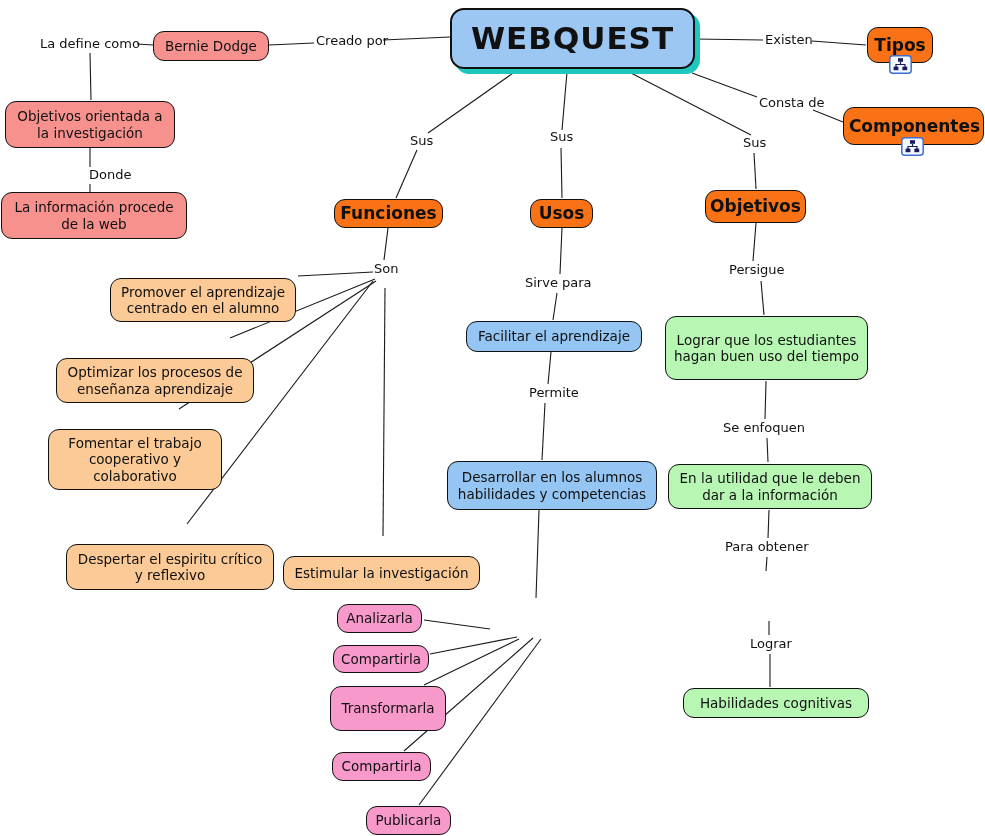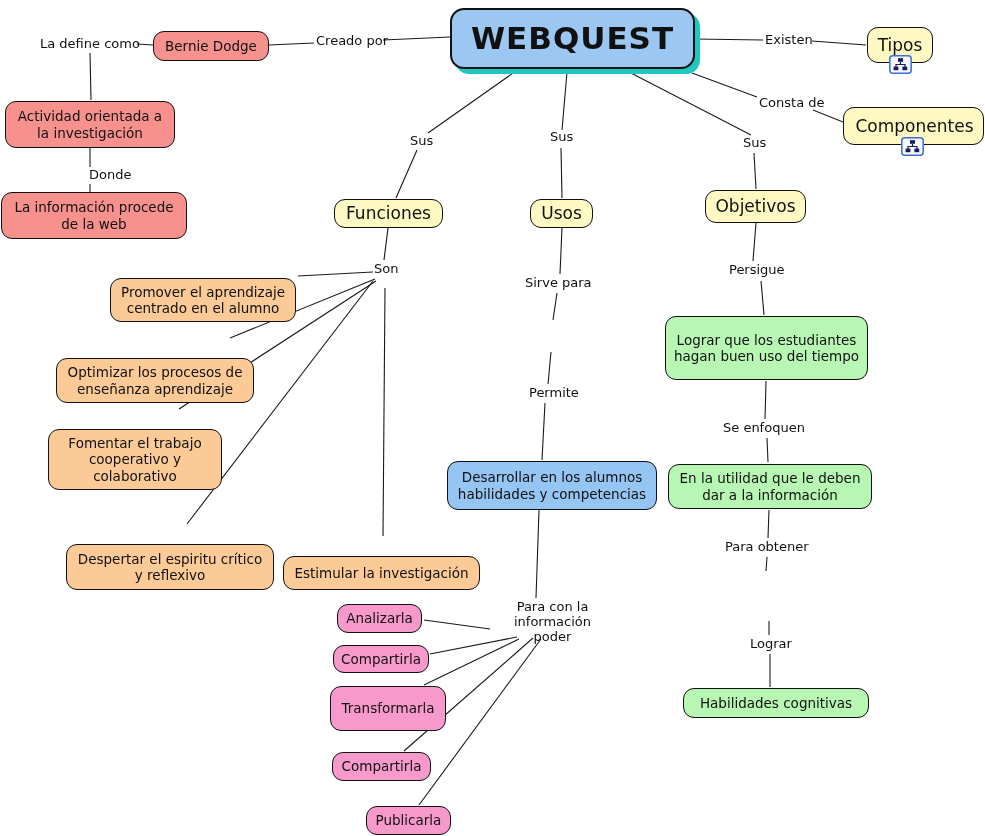--- a/index.html
+++ b/index.html
@@ -12,21 +12,21 @@
     position:absolute;display:flex;align-items:center;justify-content:center;
     text-align:center;box-sizing:border-box;padding:2px 6px;
     border:1.6px solid #111111;border-radius:11px;
     font-size:13.5px;line-height:1.2;
   }
   .salmon{background:#f7918e;}
   .orange{background:#fbca96;margin-top:20px;}
   .blue{background:#94c5f3;}
   .green{background:#b7f7b3;}
   .pink{background:#f899cb;}
-  .yellow{background:#fef9c3;font-weight:normal;font-size:17px;}
+  .yellow{background:#f97316;font-weight:bold;font-size:17px;}
   .root{
     background:#9cc7f3;border:2.6px solid #111111;border-radius:14px;
     box-shadow:5px 5px 0 #1fc8be;font-weight:bold;font-size:31px;letter-spacing:1px;
   }
   .clabel{
     position:absolute;font-size:13px;line-height:1.15;color:#111111;
     white-space:pre-line;text-align:center;
   }
   .res-icon{position:absolute;width:23px;height:19px;}
 </style>
@@ -82,21 +82,21 @@
       <line x1="769" y1="510" x2="768" y2="538"></line>
       <line x1="767" y1="557" x2="766" y2="571"></line>
       <line x1="769" y1="621" x2="769" y2="635"></line>
       <line x1="770" y1="654" x2="770" y2="687"></line>
     </g>
   </svg>
 
   <div class="node root" style="left:450px;top:8px;width:245px;height:61px;">WEBQUEST</div>
 
   <div class="node salmon" style="left:153px;top:31px;width:116px;height:30px;">Bernie Dodge</div>
-  <div class="node salmon" style="left:5px;top:101px;width:170px;height:47px;">Actividad orientada a la investigación</div>
+  <div class="node salmon" style="left:5px;top:101px;width:170px;height:47px;">Objetivos orientada a la investigación</div>
   <div class="node salmon" style="left:1px;top:192px;width:186px;height:47px;">La información procede de la web</div>
 
   <div class="node yellow" style="left:867px;top:27px;width:66px;height:36px;">Tipos</div>
   <div class="node yellow" style="left:843px;top:107px;width:141px;height:38px;padding-left:8px;">Componentes</div>
   <div class="node yellow" style="left:334px;top:199px;width:109px;height:29px;">Funciones</div>
   <div class="node yellow" style="left:530px;top:199px;width:63px;height:29px;">Usos</div>
   <div class="node yellow" style="left:705px;top:190px;width:101px;height:33px;">Objetivos</div>
 
   <svg class="res-icon" style="left:889px;top:55px;" viewBox="0 0 23 19" xmlns="http://www.w3.org/2000/svg">
     <rect x="0.8" y="0.8" width="21.4" height="17.4" rx="3" fill="#f4f8ff" stroke="#3c6fd0" stroke-width="1.5"></rect>
@@ -112,20 +112,21 @@
     <rect x="4.6" y="11.6" width="4.8" height="3.6" fill="#1a1a5e"></rect>
     <rect x="13.4" y="11.6" width="4.8" height="3.6" fill="#1a1a5e"></rect>
   </svg>
 
   <div class="node orange" style="left:110px;top:258px;width:186px;height:44px;">Promover el aprendizaje centrado en el alumno</div>
   <div class="node orange" style="left:56px;top:338px;width:198px;height:45px;">Optimizar los procesos de enseñanza aprendizaje</div>
   <div class="node orange" style="left:48px;top:409px;width:174px;height:61px;">Fomentar el trabajo cooperativo y colaborativo</div>
   <div class="node orange" style="left:66px;top:524px;width:208px;height:46px;">Despertar el espiritu crítico y reflexivo</div>
   <div class="node orange" style="left:283px;top:536px;width:197px;height:34px;">Estimular la investigación</div>
 
+  <div class="node blue" style="left:466px;top:321px;width:176px;height:31px;">Facilitar el aprendizaje</div>
   <div class="node blue" style="left:447px;top:461px;width:210px;height:49px;">Desarrollar en los alumnos habilidades y competencias</div>
 
   <div class="node green" style="left:665px;top:316px;width:203px;height:64px;">Lograr que los estudiantes hagan buen uso del tiempo</div>
   <div class="node green" style="left:668px;top:464px;width:204px;height:45px;">En la utilidad que le deben dar a la información</div>
   <div class="node green" style="left:683px;top:688px;width:186px;height:30px;">Habilidades cognitivas</div>
 
   <div class="node pink" style="left:337px;top:604px;width:85px;height:29px;">Analizarla</div>
   <div class="node pink" style="left:333px;top:645px;width:96px;height:28px;">Compartirla</div>
   <div class="node pink" style="left:330px;top:686px;width:116px;height:45px;">Transformarla</div>
   <div class="node pink" style="left:332px;top:752px;width:99px;height:29px;">Compartirla</div>
@@ -135,20 +136,18 @@
   <span class="clabel" style="left:316px;top:34px;">Creado por</span>
   <span class="clabel" style="left:765px;top:33px;">Existen</span>
   <span class="clabel" style="left:759px;top:96px;">Consta de</span>
   <span class="clabel" style="left:63px;top:168px;margin-left:26px;">Donde</span>
   <span class="clabel" style="left:410px;top:134px;">Sus</span>
   <span class="clabel" style="left:550px;top:130px;">Sus</span>
   <span class="clabel" style="left:743px;top:136px;">Sus</span>
   <span class="clabel" style="left:374px;top:262px;">Son</span>
   <span class="clabel" style="left:525px;top:276px;">Sirve para</span>
   <span class="clabel" style="left:529px;top:386px;">Permite</span>
-  <span class="clabel" style="left:495px;top:600px;width:115px;">Para con la
-información poder</span>
   <span class="clabel" style="left:729px;top:263px;">Persigue</span>
   <span class="clabel" style="left:723px;top:421px;">Se enfoquen</span>
   <span class="clabel" style="left:725px;top:540px;">Para obtener</span>
   <span class="clabel" style="left:750px;top:637px;">Lograr</span>
 
 </div>
 
 </body></html>

